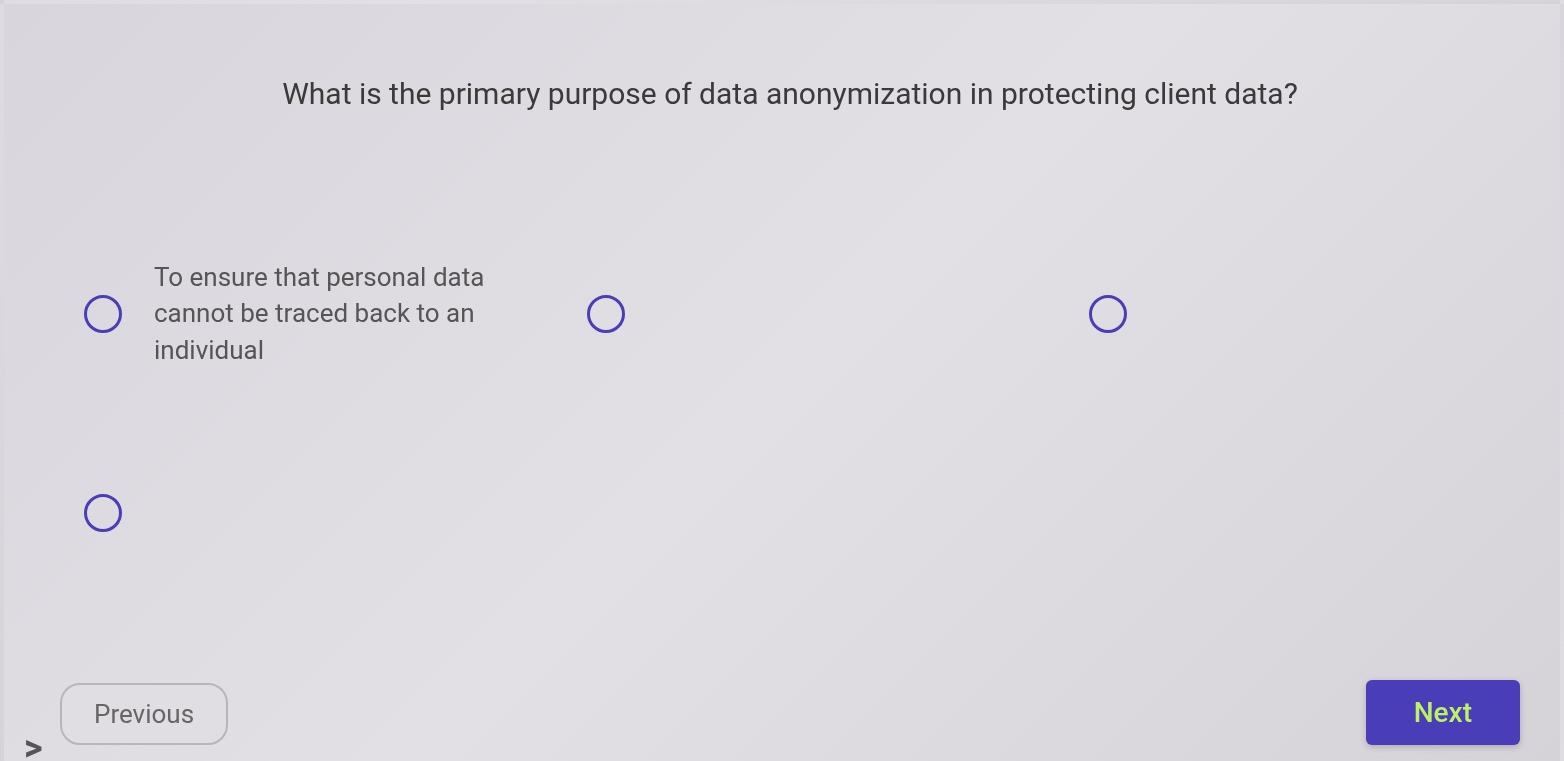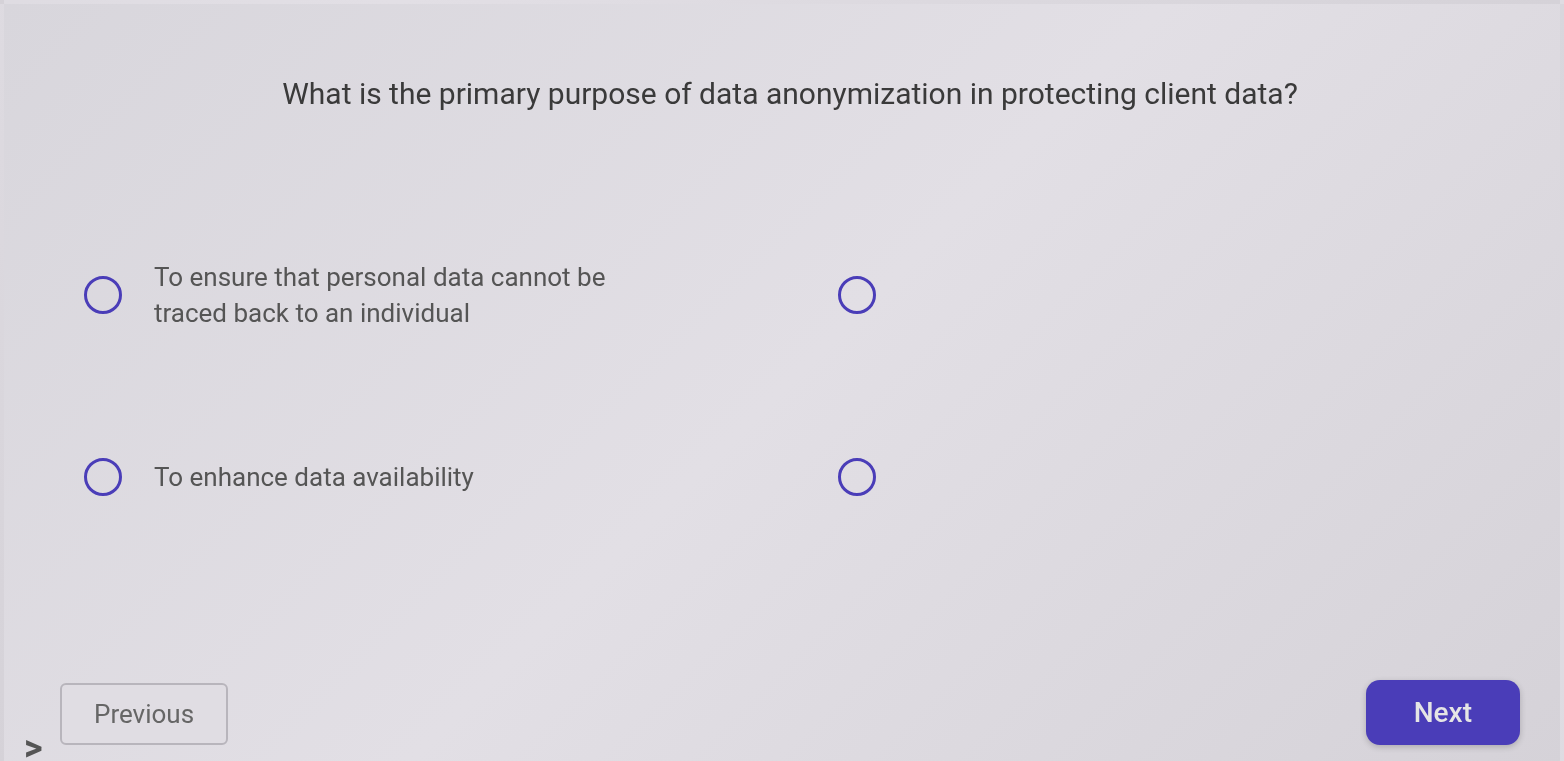--- a/index.html
+++ b/index.html
@@ -23,21 +23,21 @@
     .question {
       font-size: 30px;
       color: #3a3a3a;
       text-align: center;
       margin-bottom: 140px;
       padding: 0 100px;
       font-weight: 400;
     }
     .options {
       display: grid;
-      grid-template-columns: 1fr 1fr;
+      grid-template-columns: 1fr 1fr 1fr;
       gap: 110px 80px;
       padding: 0 20px;
     }
     .option {
       display: flex;
       align-items: center;
       gap: 24px;
       cursor: pointer;
     }
     .radio-circle {
@@ -59,34 +59,34 @@
       bottom: 20px;
       left: 40px;
       right: 40px;
       display: flex;
       justify-content: space-between;
       align-items: flex-end;
     }
     .previous-button {
       background: #e0dde3;
       border: 2px solid #b8b5bc;
-      border-radius: 6px;
+      border-radius: 20px;
       padding: 14px 32px;
       font-size: 26px;
       color: #666;
       cursor: pointer;
       font-family: inherit;
     }
     .next-button {
       background: #4a3db8;
       border: none;
-      border-radius: 14px;
+      border-radius: 6px;
       padding: 16px 48px;
       font-size: 28px;
-      color: #e5e5e5;
+      color: #bef264;
       cursor: pointer;
       font-family: inherit;
       font-weight: 500;
       box-shadow: 0 2px 6px rgba(0,0,0,0.2);
     }
     .chevron {
       position: absolute;
       bottom: 0;
       left: 8px;
       font-size: 36px;
@@ -103,21 +103,20 @@
   <div class="options">
     <div class="option">
       <div class="radio-circle"></div>
       <span class="option-label">To ensure that personal data cannot be traced back to an individual</span>
     </div>
     <div class="option">
       <div class="radio-circle"></div>
     </div>
     <div class="option">
       <div class="radio-circle"></div>
-      <span class="option-label">To enhance data availability</span>
     </div>
     <div class="option">
       <div class="radio-circle"></div>
     </div>
   </div>
 
   <div class="nav-buttons">
     <button class="previous-button">Previous</button>
     <button class="next-button">Next</button>
   </div>

